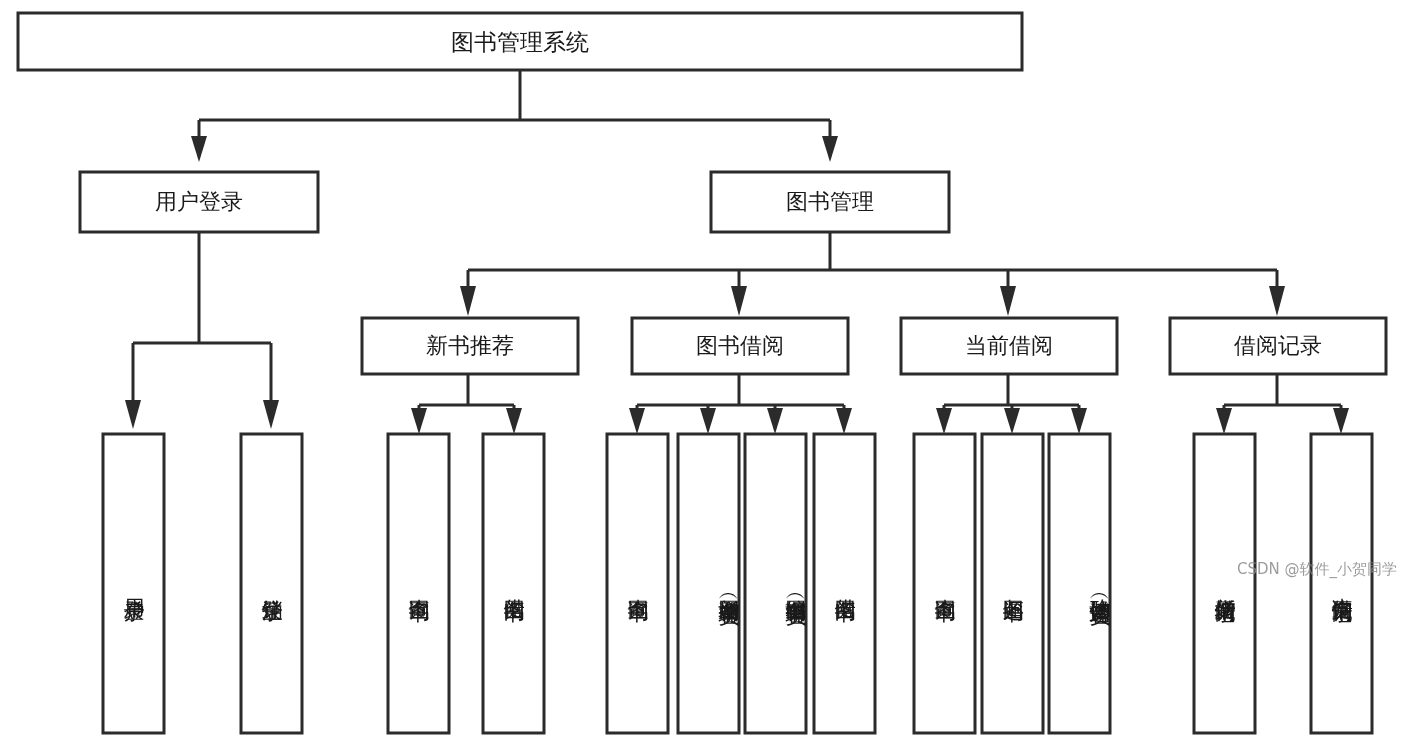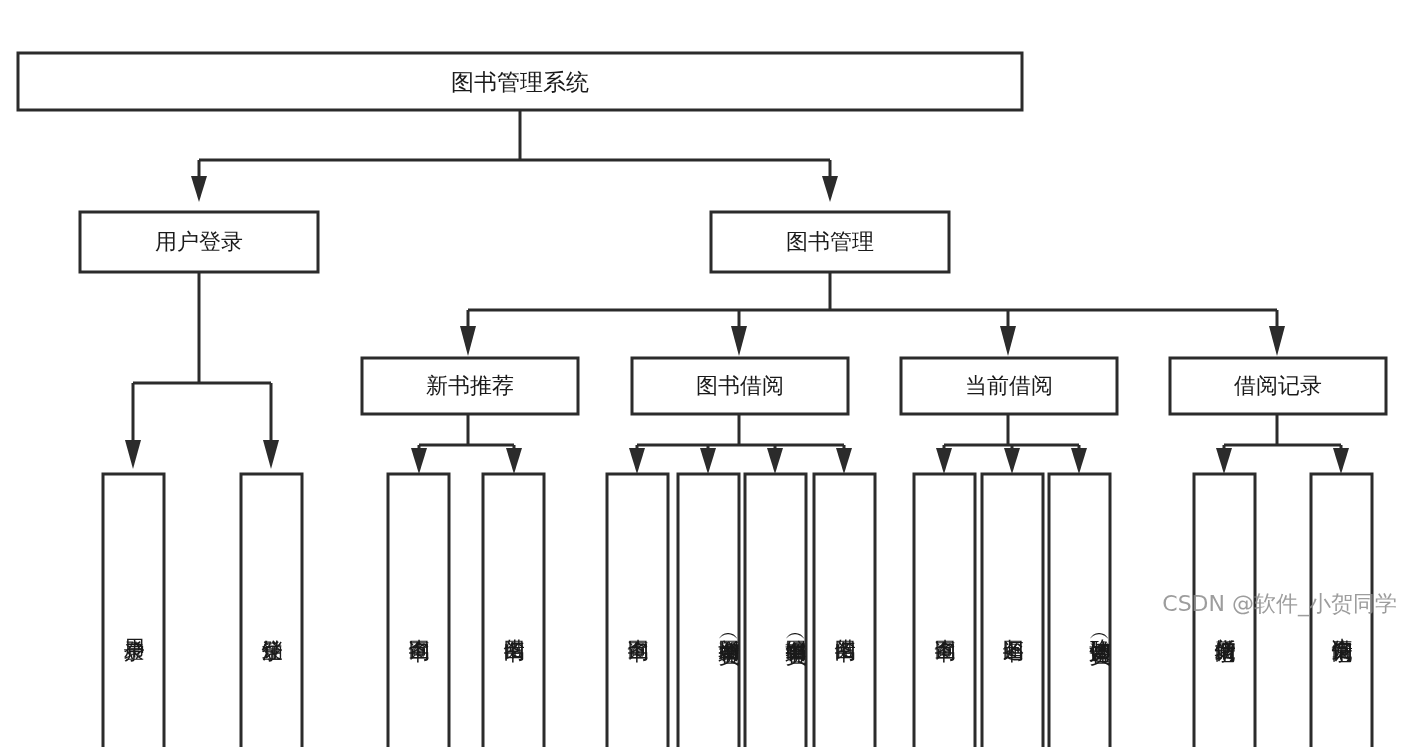--- a/index.html
+++ b/index.html
@@ -11,21 +11,20 @@
     width: 1405px;
     height: 747px;
     font-family: "DejaVu Sans", "Liberation Sans", sans-serif;
     overflow: hidden;
     position: relative;
   }
   #diagram-root {
     position: relative;
     width: 1405px;
     height: 585px;
-    margin-top: 40px;
   }
   svg#flow {
     position: absolute;
     top: 0;
     left: 0;
     width: 1405px;
     height: 747px;
     display: block;
   }
   .node-rect {
@@ -64,21 +63,21 @@
     letter-spacing: 1px;
     white-space: nowrap;
     text-align: center;
     pointer-events: none;
   }
   .watermark {
     position: absolute;
     right: 8px;
     bottom: 6px;
     font-family: "DejaVu Sans", "Liberation Sans", sans-serif;
-    font-size: 22px;
+    font-size: 15px;
     color: #8c8c8c;
     opacity: 0.85;
     white-space: nowrap;
   }
 </style>
 </head>
 <body>
 
 <div id="diagram-root">
 

